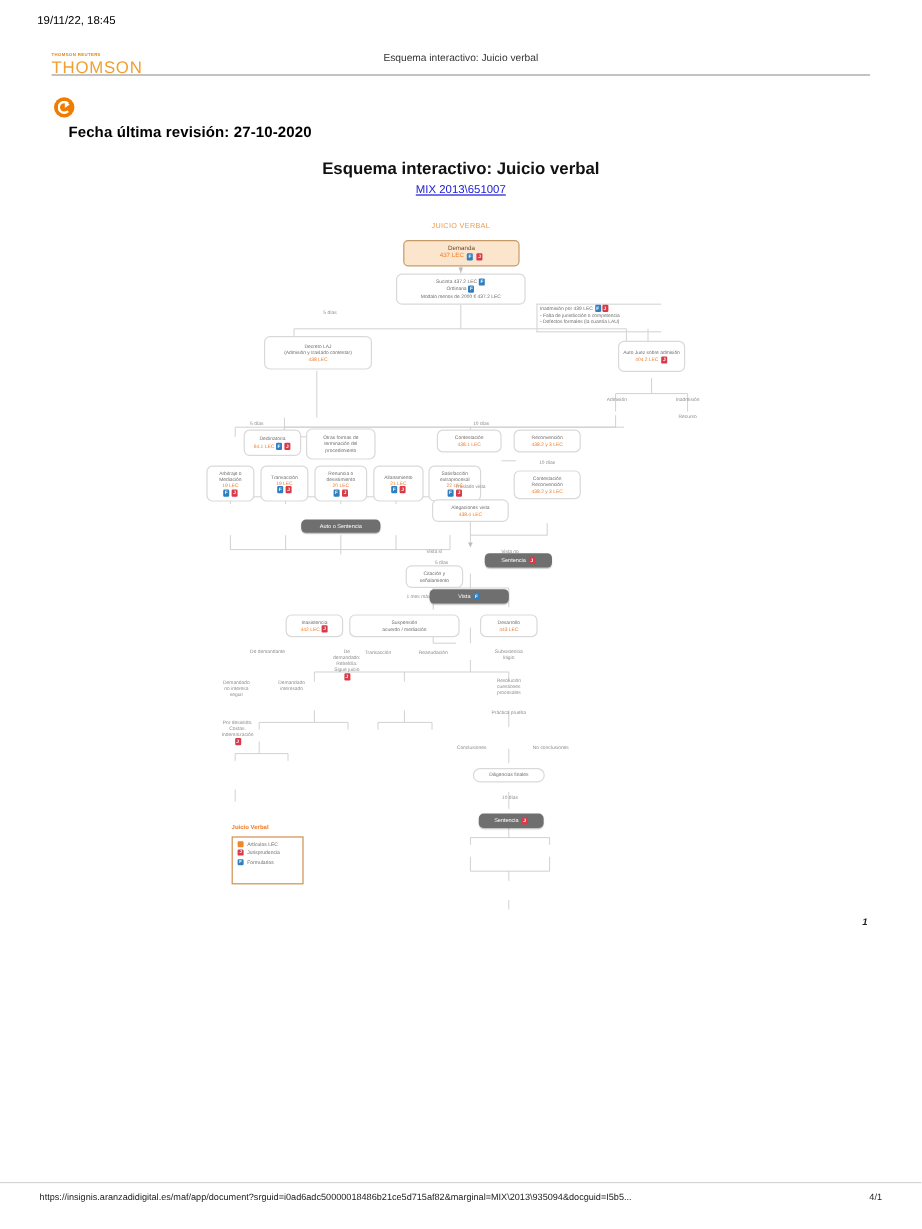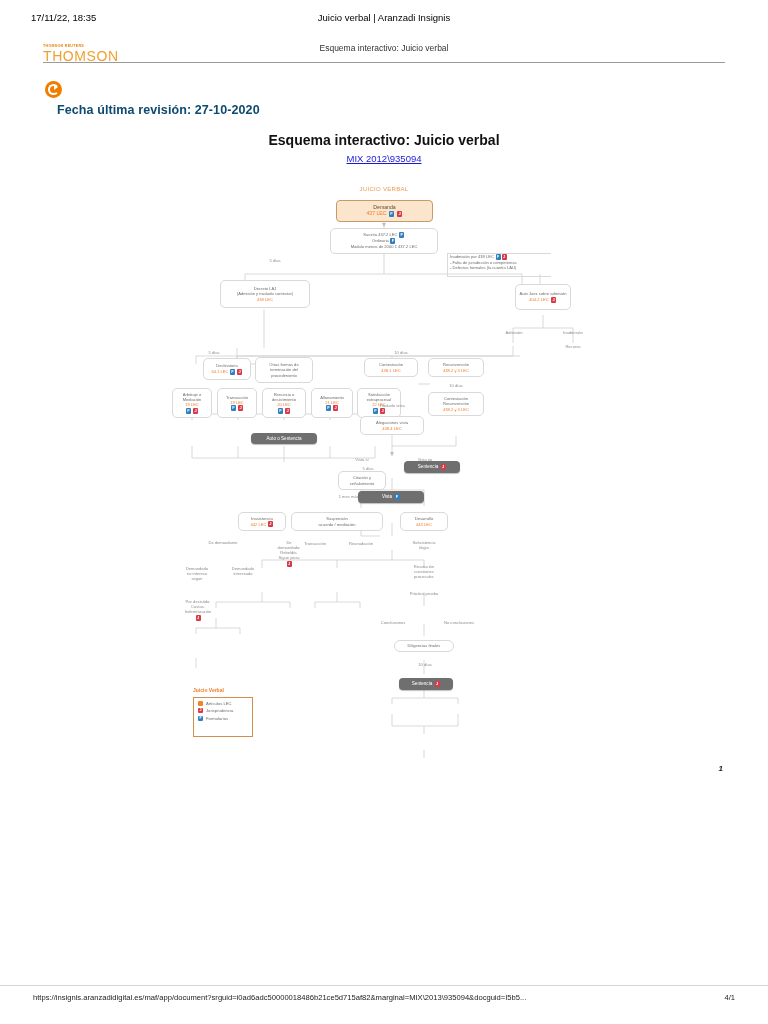--- a/index.html
+++ b/index.html
@@ -20,21 +20,21 @@
   .head-rule{position:absolute;left:43px;top:62px;width:682px;height:1px;background:#9a9a9a;}
 
   
   .refresh-icon{position:absolute;left:45px;top:81px;width:17px;height:17px;border-radius:50%;
      background:#f07d00;display:block;}
   .refresh-icon::before{content:"";position:absolute;left:3px;top:3px;width:11px;height:11px;border-radius:50%;
      border:2px solid #ffffff;border-right-color:transparent;box-sizing:border-box;}
   .refresh-icon::after{content:"";position:absolute;left:9px;top:2.5px;border-left:4px solid #ffffff;
      border-top:3px solid transparent;border-bottom:3px solid transparent;}
 
-  .revision{position:absolute;left:57px;top:103px;font-size:12.5px;font-weight:bold;color:#0c4a6e;letter-spacing:.1px;}
+  .revision{position:absolute;left:57px;top:103px;font-size:12.5px;font-weight:bold;color:#000000;letter-spacing:.1px;}
 
   .doc-title{position:absolute;left:0;top:132px;width:768px;text-align:center;font-size:14px;font-weight:bold;color:#111;}
   .doc-ref{position:absolute;left:0;top:153px;width:768px;text-align:center;font-size:9.5px;color:#1a1ad6;text-decoration:underline;cursor:pointer;}
 
   
   #chart{position:absolute;left:0;top:178px;width:768px;height:580px;}
   #chart svg{position:absolute;left:0;top:0;}
 
   .nd{position:absolute;box-sizing:border-box;text-align:center;
       font-size:4.1px;line-height:5.1px;color:#6d6d6d;}
@@ -68,35 +68,34 @@
   .pagenum{position:absolute;right:45px;top:764px;font-size:8px;font-style:italic;font-weight:bold;color:#222;}
 
   .foot-rule{position:absolute;left:0;top:985px;width:768px;height:1px;background:#d5d5d5;}
   .foot-url{position:absolute;left:33px;top:993px;font-size:7.6px;color:#222;white-space:nowrap;}
   .foot-page{position:absolute;right:33px;top:993px;font-size:7.6px;color:#222;}
 </style>
 </head>
 <body>
 
 <div class="print-head">
-  <div class="print-date">17/11/22, 18:35</div>
-  <div class="print-title">Juicio verbal | Aranzadi Insignis</div>
+  <div class="print-date">19/11/22, 18:45</div>
 </div>
 
 <div class="brand">
   <div class="brand-tr">THOMSON REUTERS</div>
   <div class="brand-name">THOMSON</div>
 </div>
 <div class="doc-sub">Esquema interactivo: Juicio verbal</div>
 <div class="head-rule"></div>
 
 <span class="refresh-icon"></span>
 <div class="revision">Fecha última revisión: 27-10-2020</div>
 <div class="doc-title">Esquema interactivo: Juicio verbal</div>
-<div class="doc-ref">MIX 2012\935094</div>
+<div class="doc-ref">MIX 2013\651007</div>
 
 <div id="chart">
 <svg width="768" height="580">
   <g stroke="#cfcfcf" stroke-width="0.8" fill="none">
 
     <path d="M384,44 L384,50"></path>
 
     <path d="M384,76 L384,96"></path>
 
     <path d="M245,96 L522,96"></path>

